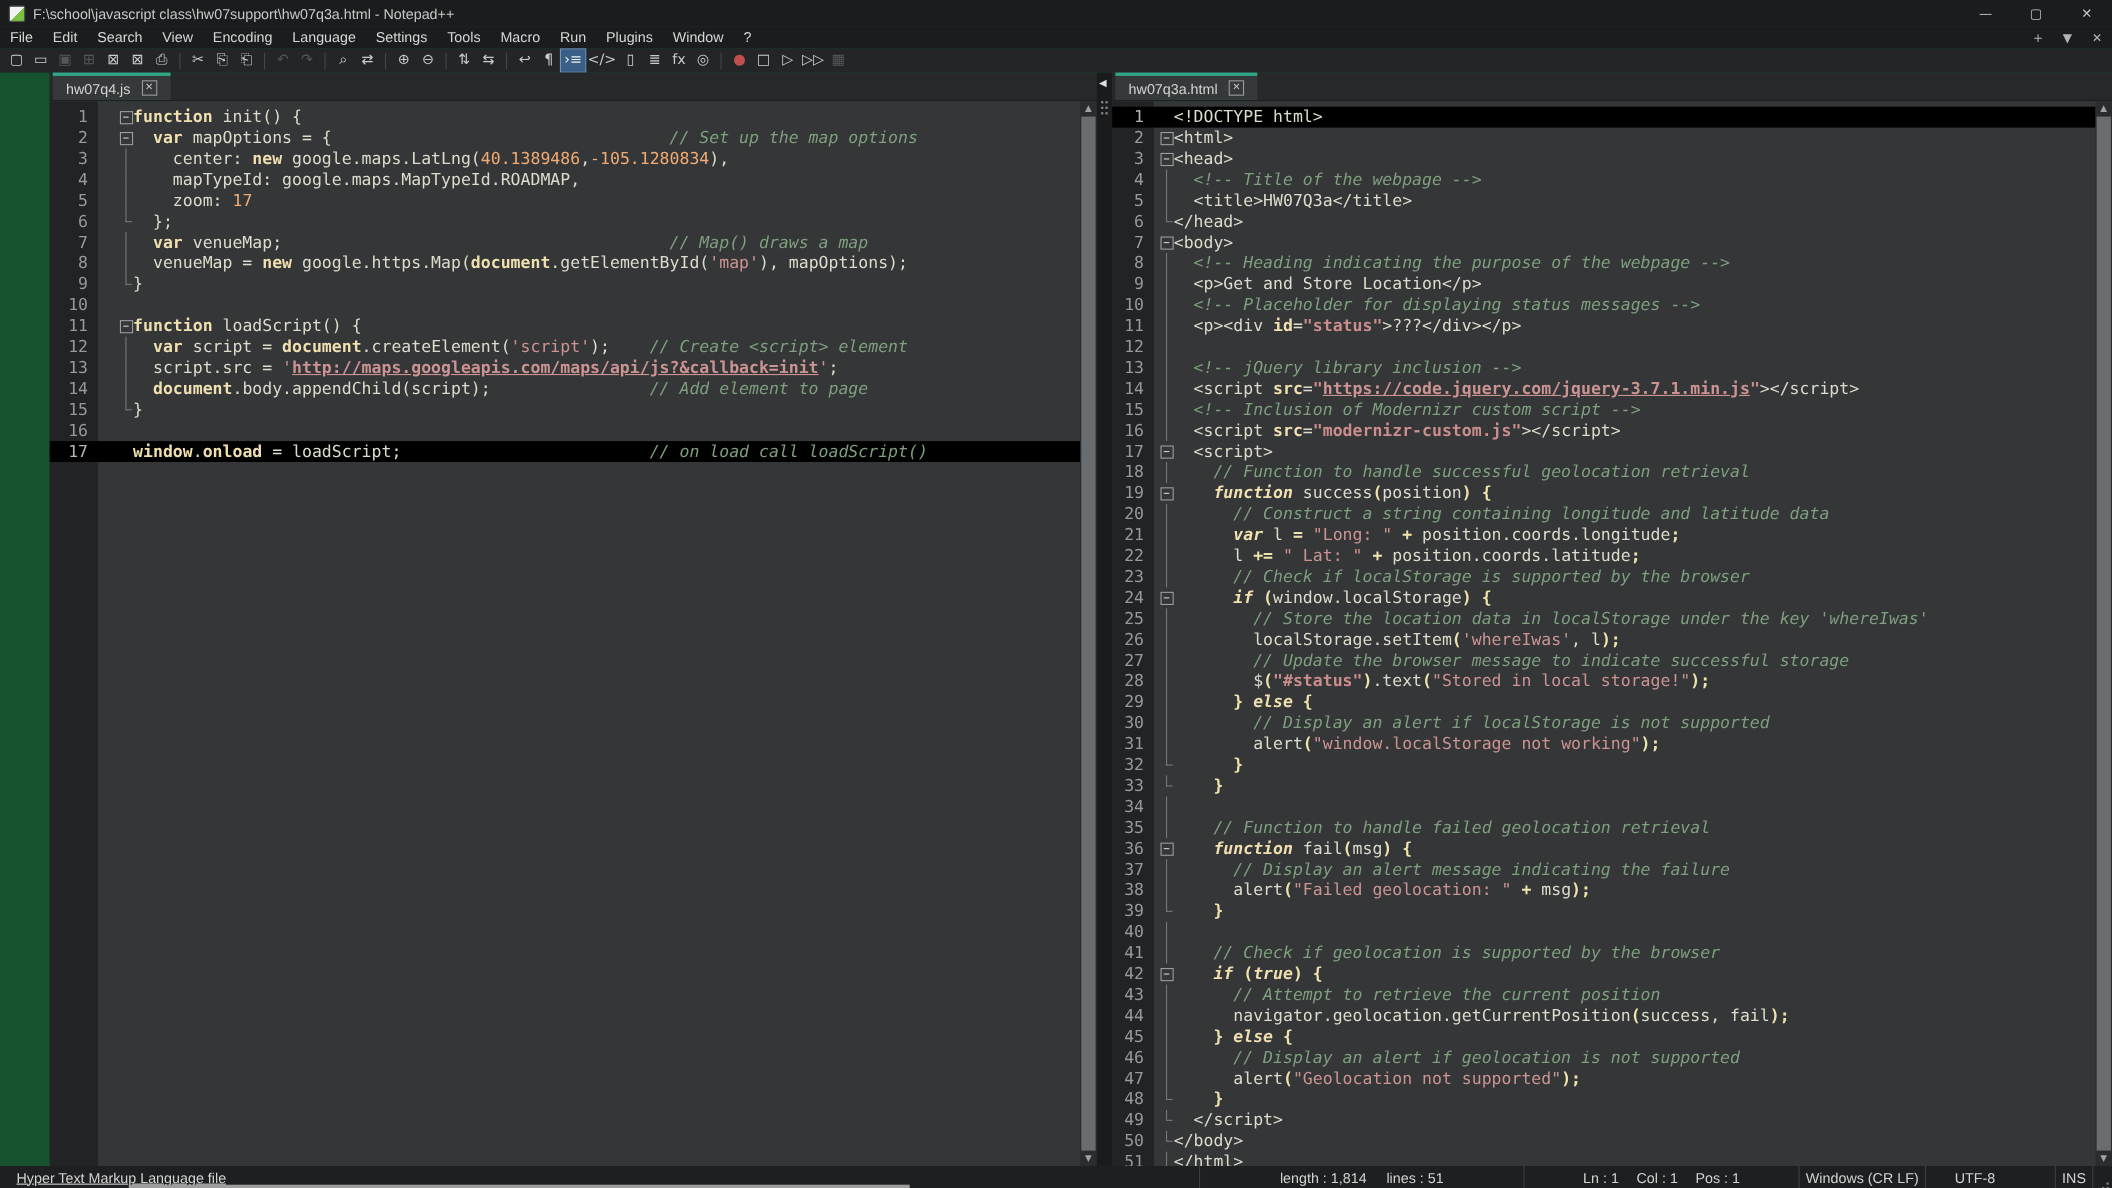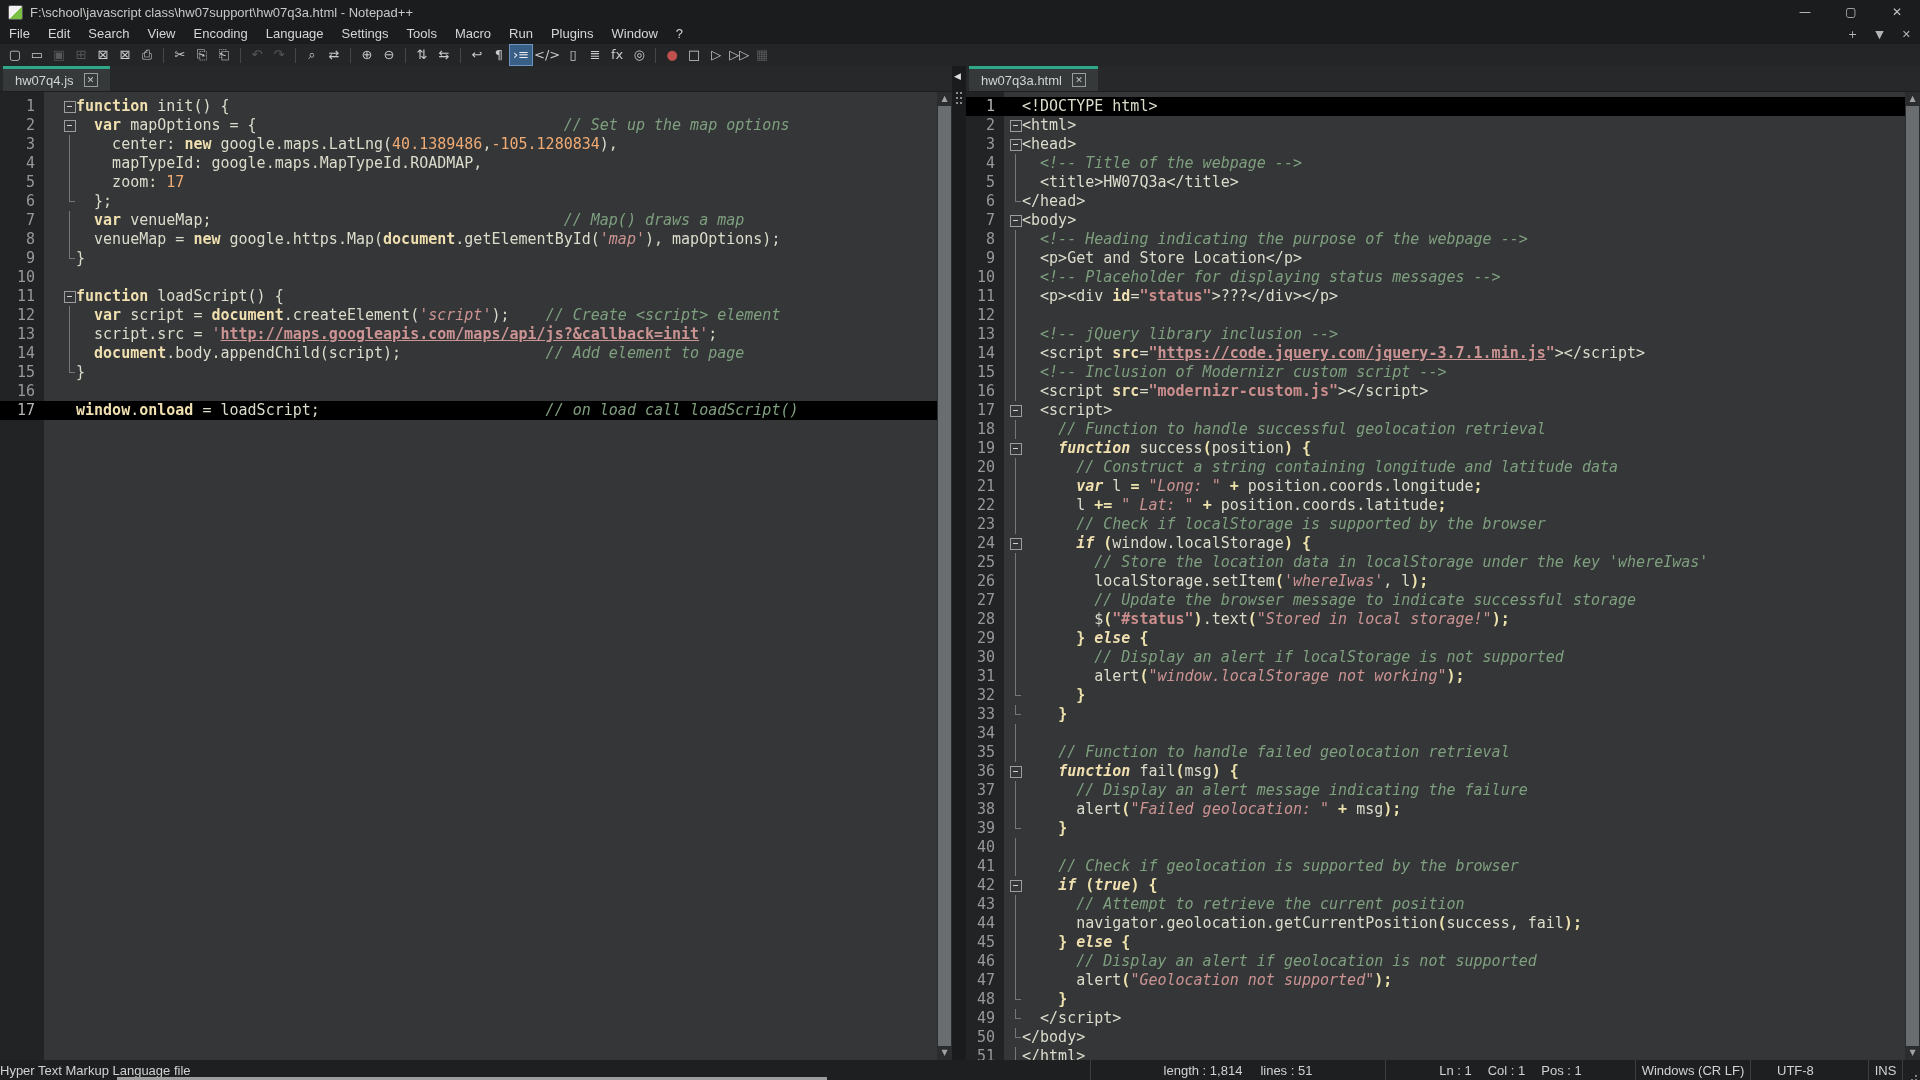--- a/index.html
+++ b/index.html
@@ -25,21 +25,21 @@
   .tbtn { min-width:22px; height:20px; line-height:19px; text-align:center; color:#c9cbcd; font-size:13px;
           font-family:"DejaVu Sans",sans-serif; padding:0 2px; white-space:nowrap; }
   .tbtn.dim { color:#56585a; }
   .tbtn.active { background:#3a5f87; outline:1px solid #6c96c2; color:#eceeef; }
   .tbtn.red { color:#c0504d; }
   .tsep { width:1px; height:15px; background:#44474a; margin:0 5px; }
 
   
   .main { display:flex; height:994px; }
   .pane { display:flex; flex-direction:column; }
-  .pane.left  { width:952px; }
+  .pane.left  { width:952px;margin-left:45px; }
   .pane.right { flex:1; }
   .splitter { width:14px; background:#191b1c; position:relative; }
   .split-arrow { position:absolute; top:5px; left:2px; color:#dedede; font-size:9px; font-family:"DejaVu Sans",sans-serif; }
   .grip { position:absolute; top:26px; left:4px; width:2px; height:2px; background:#8a8c8e;
           box-shadow:4px 0 #8a8c8e,0 5px #8a8c8e,4px 5px #8a8c8e,0 10px #8a8c8e,4px 10px #8a8c8e; }
 
   
   .tabbar { height:26px; background:#26282a; display:flex; align-items:stretch; border-bottom:1px solid #1c1e1f; }
   .tab { display:flex; align-items:center; padding:0 12px; background:#36393a; border-top:3px solid #2fa889;
          color:#d2d3d3; font-size:13px; margin-left:3px; }
@@ -66,35 +66,35 @@
   .f-line::before{ content:""; position:absolute; left:7px; top:0; height:19px; width:1px; background:#75777a; }
   .f-end::before { content:""; position:absolute; left:7px; top:0; height:10px; width:1px; background:#75777a; }
   .f-end::after  { content:""; position:absolute; left:7px; top:9px; width:6px; height:1px; background:#75777a; }
 
   
   .sg-d { color:#dcdccc; }
   .sg-k { color:#f0dfaf; font-weight:bold; }
   .sg-ki{ color:#f0dfaf; font-weight:bold; font-style:italic; }
   .sg-o { color:#eee3ac; font-weight:bold; }
   .sg-c { color:#7f9f7f; font-style:italic; }
-  .sg-s { color:#cc9393;font-style:italic; }
+  .sg-s { color:#cc9393; }
   .sg-sb{ color:#cc8d8d; font-weight:bold; }
   .sg-u { color:#cc9393; font-weight:bold; text-decoration:underline; }
   .sg-n { color:#f0ab74; }
 
   
   .vsb { position:absolute; top:0; right:0; bottom:0; width:15px; background:#2a2c2d; }
   .vsb .arr { height:14px; color:#9fa1a3; font-size:8px; text-align:center; line-height:14px; font-family:"DejaVu Sans",sans-serif; }
   .vsb .arr.down { position:absolute; bottom:0; left:0; right:0; }
   .vsb .thumb { position:absolute; top:14px; bottom:14px; left:1px; right:1px; background:#6a6d6f; }
 
   
   .statusbar { height:20px; background:#1d1f20; display:flex; align-items:stretch; font-size:13px; color:#d2d2d2; }
   .sb-sec { display:flex; align-items:center; justify-content:center; border-left:1px solid #3c3e40; white-space:pre; }
-  .sb-doctype { flex:1; justify-content:flex-start; padding-left:0; border-left:none; }
+  .sb-doctype { flex:1; justify-content:flex-start; padding-left:15px; border-left:none;text-decoration:underline; }
   .sb-len { width:295px; gap:18px; }
   .sb-pos { width:250px; gap:16px; }
   .sb-eol { width:115px; }
   .sb-enc { width:118px; justify-content:flex-start; padding-left:26px; }
   .sb-ins { width:34px; }
   .sb-grip { width:18px; position:relative; border-left:1px solid #3c3e40; }
   .sb-grip i { position:absolute; right:3px; bottom:3px; width:2px; height:2px; background:#7e8082;
                box-shadow:-4px 4px #7e8082,0 4px #7e8082,-8px 8px #7e8082,-4px 8px #7e8082,0 8px #7e8082; }
   .taskbar-sliver { position:absolute; bottom:0; left:117px; width:710px; height:3px; background:#9d9d9d; }
 </style>

